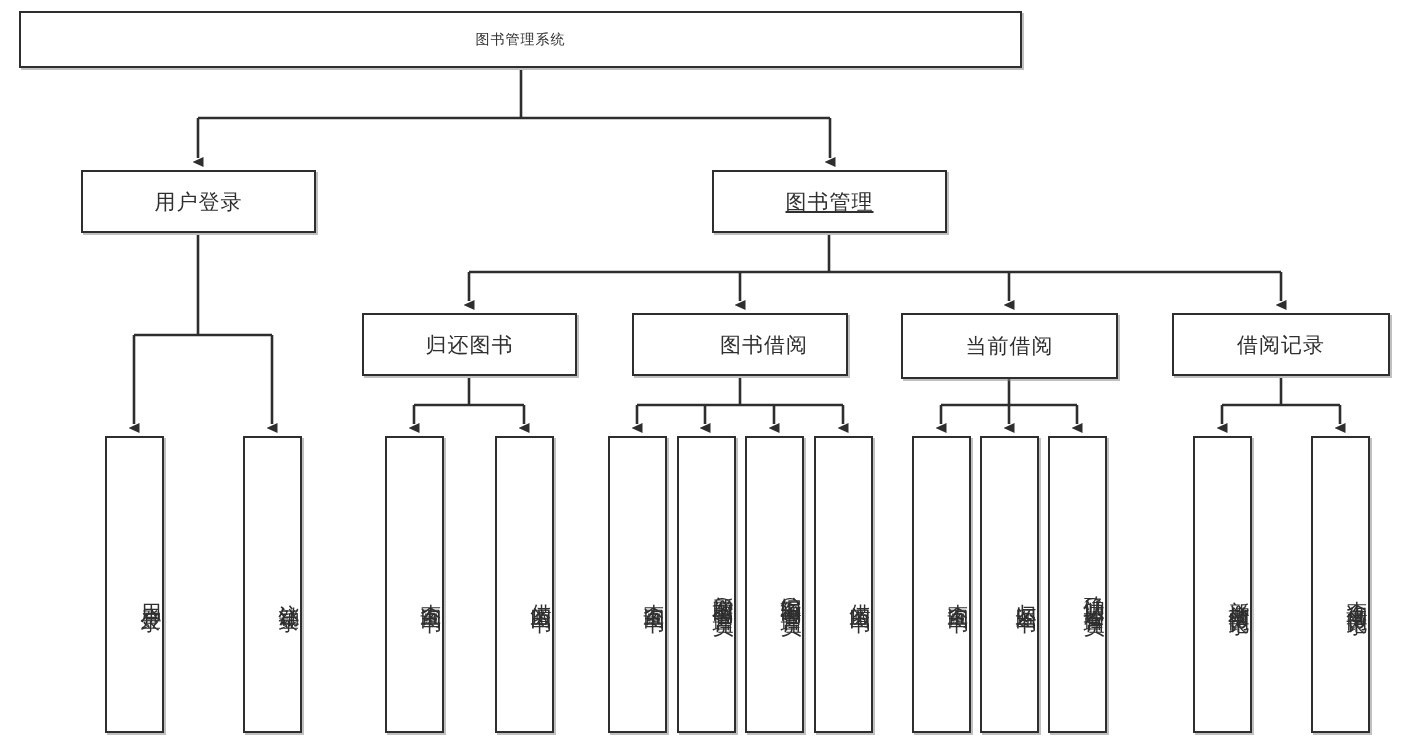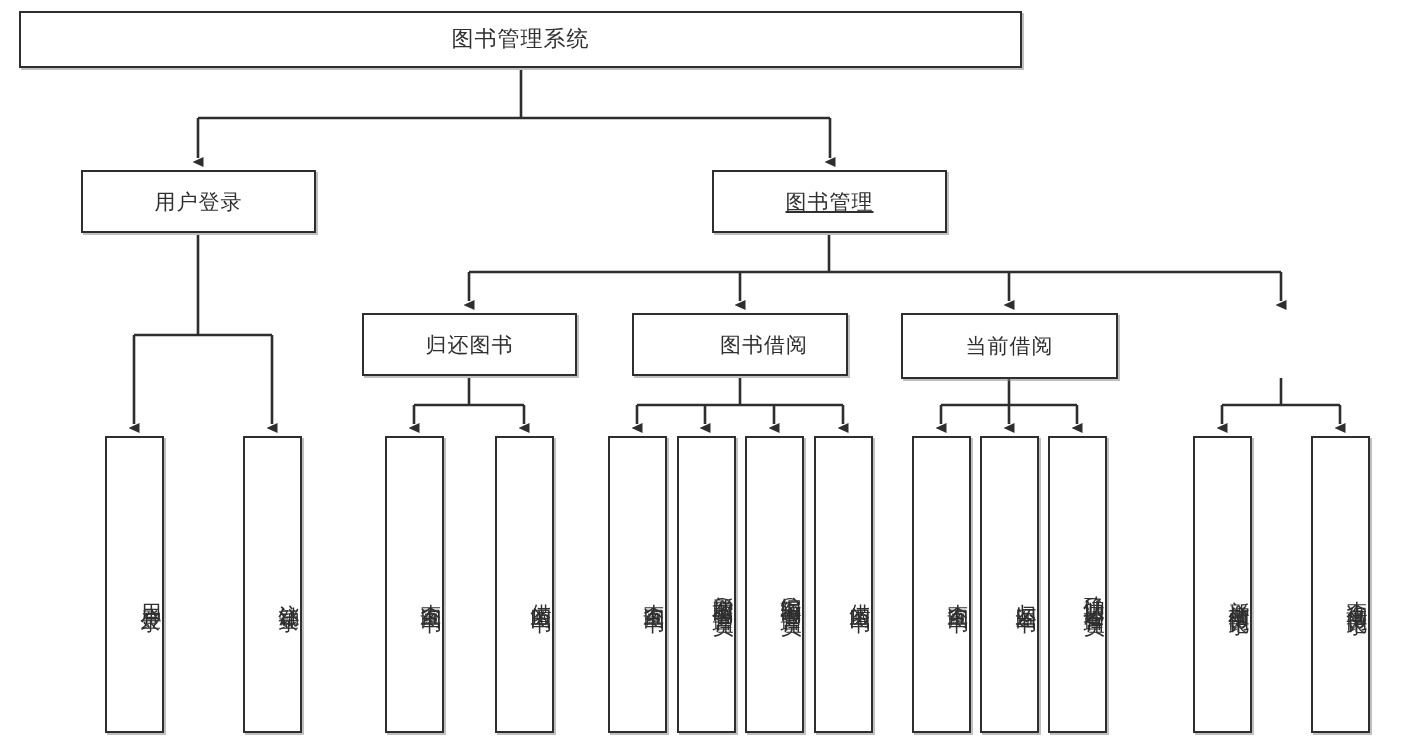--- a/index.html
+++ b/index.html
@@ -46,21 +46,21 @@
     writing-mode: vertical-rl;
     text-orientation: upright;
     font-size: 21px;
     letter-spacing: 3px;
     padding-top: 16px;
     align-items: flex-start;
     justify-content: center;
     line-height: 1.05;
   }
   .node.root {
-    font-size: 22px;
+    font-size: 14px;
   }
   .watermark {
     position: absolute;
     color: #c9c9c9;
     font-size: 17px;
     letter-spacing: 0.5px;
     white-space: nowrap;
     user-select: none;
   }
 </style>
@@ -124,20 +124,21 @@
   <div class="node horiz" style="left:81px; top:170px; width:235px; height:63px;">用户登录</div>
 
   <div class="node horiz" style="left:712px; top:170px; width:235px; height:63px;text-decoration:underline;">图书管理</div>
 
   <div class="node horiz" style="left:362px; top:313px; width:215px; height:63px;">归还图书</div>
 
   <div class="node horiz" style="left:632px; top:313px; width:216px; height:63px;padding-left:48px;">图书借阅</div>
 
   <div class="node horiz" style="left:901px; top:313px; width:217px; height:66px;">当前借阅</div>
 
+  <div class="node horiz" style="left:1172px; top:313px; width:218px; height:63px;">借阅记录</div>
 
   <div class="node vert" style="left:105px; top:436px; width:59px; height:297px;">用户登录</div>
 
   <div class="node vert" style="left:243px; top:436px; width:59px; height:297px;">注销登录</div>
 
   <div class="node vert" style="left:385px; top:436px; width:59px; height:297px;">查询图书</div>
 
   <div class="node vert" style="left:495px; top:436px; width:59px; height:297px;">借阅图书</div>
 
   <div class="node vert" style="left:608px; top:436px; width:59px; height:297px;">查询图书</div>

